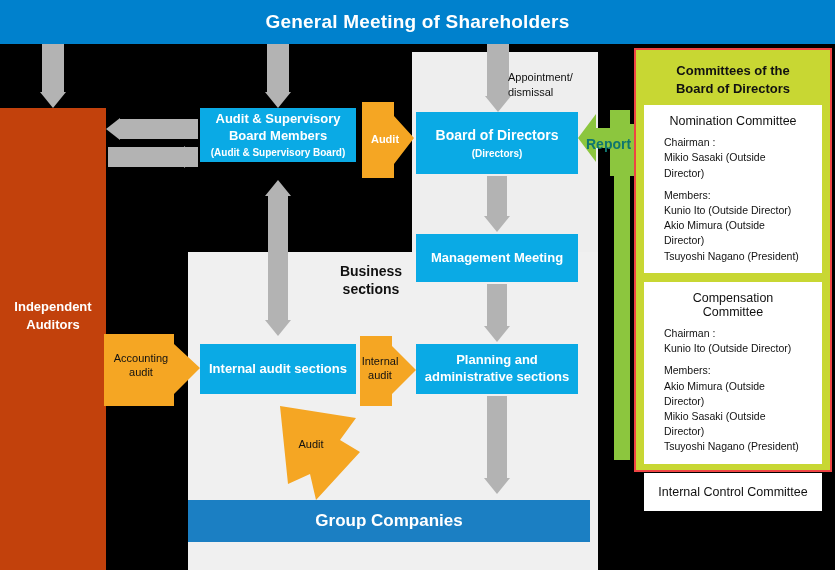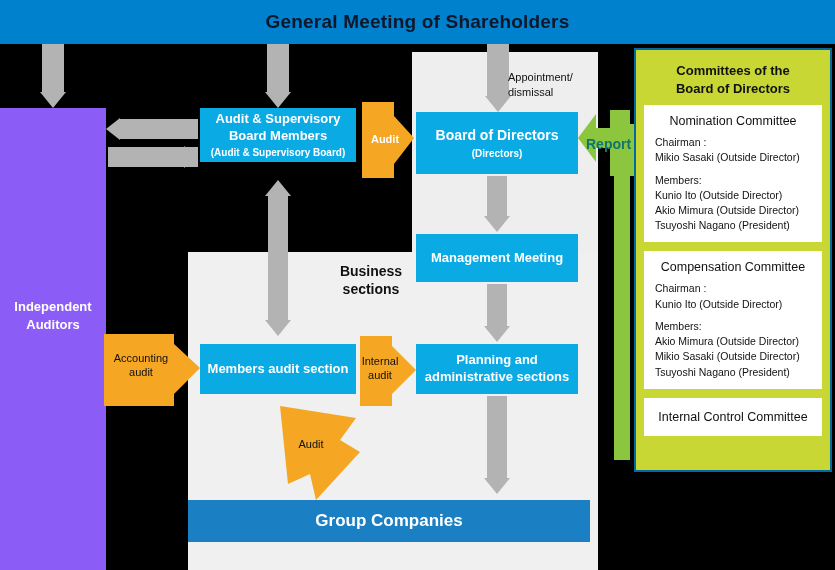--- a/index.html
+++ b/index.html
@@ -9,30 +9,30 @@
     font-family:"Liberation Sans", sans-serif;
   }
   .abs{position:absolute;box-sizing:border-box;}
 
   
   #top-banner{
     left:0;top:0;width:835px;height:44px;background:#0081cd;
     display:flex;align-items:center;justify-content:center;
   }
   #top-banner .t{
-    color:#0f172a;font-size:19px;font-weight:bold;letter-spacing:.2px;
+    color:#ffffff;font-size:19px;font-weight:bold;letter-spacing:.2px;
   }
 
   
   #panel-gov{ left:412px; top:52px; width:186px; height:518px; background:#eeeeee; }
   #panel-exec{ left:188px; top:252px; width:410px; height:318px; background:#f0f0f0; }
 
   
   #independent-auditors{
-    left:0;top:108px;width:106px;height:462px;background:#8b5cf6;
+    left:0;top:108px;width:106px;height:462px;background:#c2410c;
   }
   #independent-auditors .lbl{
     position:absolute;left:0;top:190px;width:106px;text-align:center;
     color:#fff;font-size:13px;font-weight:bold;line-height:1.35;
   }
 
   
   .bluebox{
     background:#0aaae5;color:#fff;display:flex;flex-direction:column;
     align-items:center;justify-content:center;text-align:center;
@@ -86,28 +86,28 @@
   .orange-text.b{font-weight:bold;color:#fff;}
 
   
   #report-label{
     left:586px;top:136px;color:#0f766e;font-size:14px;font-weight:bold;
   }
 
   
   #committees{
     left:634px;top:48px;width:198px;height:424px;background:#c8d733;
-    border:2px solid #0369a1;
+    border:2px solid #ef4444;
   }
   #committees h3{
     margin:0;padding:12px 6px 8px;text-align:center;color:#111;
     font-size:13px;font-weight:bold;line-height:1.35;
   }
   .cbox{
-    background:#fff;margin:0 8px 9px;padding:8px 10px;border:1px solid #fff;
+    background:#fff;margin:0 8px 9px;padding:8px 19px;border:1px solid #fff;
   }
   .cbox .ctitle{
     text-align:center;font-size:12.5px;color:#111;margin-bottom:7px;
   }
   .cbox .crole{font-size:10.5px;color:#111;line-height:1.45;}
   .cbox .cgap{height:7px;}
   .cbox.single{
     padding:11px 10px;
   }
   .cbox.single .ctitle{margin-bottom:0;}
@@ -165,21 +165,21 @@
 <div class="abs bluebox" id="box-bod">
   <div>Board of Directors</div>
   <div class="sub">(Directors)</div>
 </div>
 
 <div class="abs bluebox" id="box-mgmt">
   <div>Management Meeting</div>
 </div>
 
 <div class="abs bluebox" id="box-internal-audit">
-  <div>Members audit section</div>
+  <div>Internal audit sections</div>
 </div>
 
 <div class="abs bluebox" id="box-planning">
   <div>Planning and</div>
   <div>administrative sections</div>
 </div>
 
 <div class="abs" id="box-group">
   <span>Group Companies</span>
 </div>

